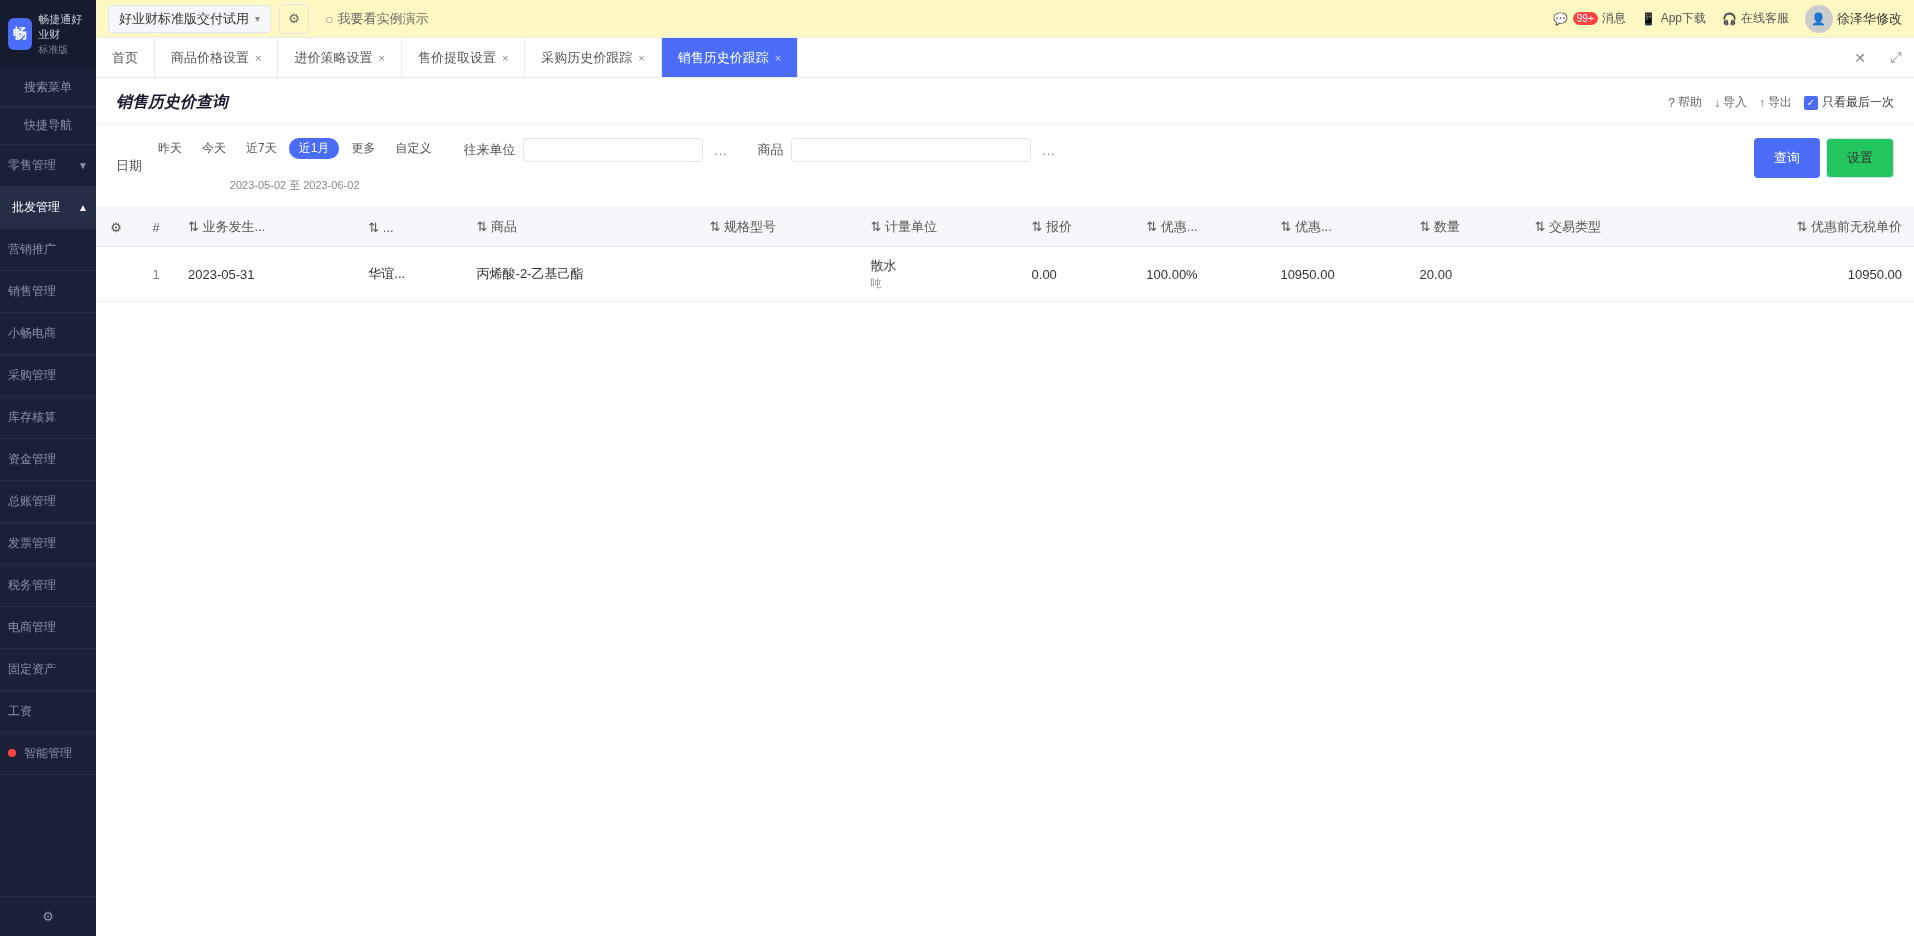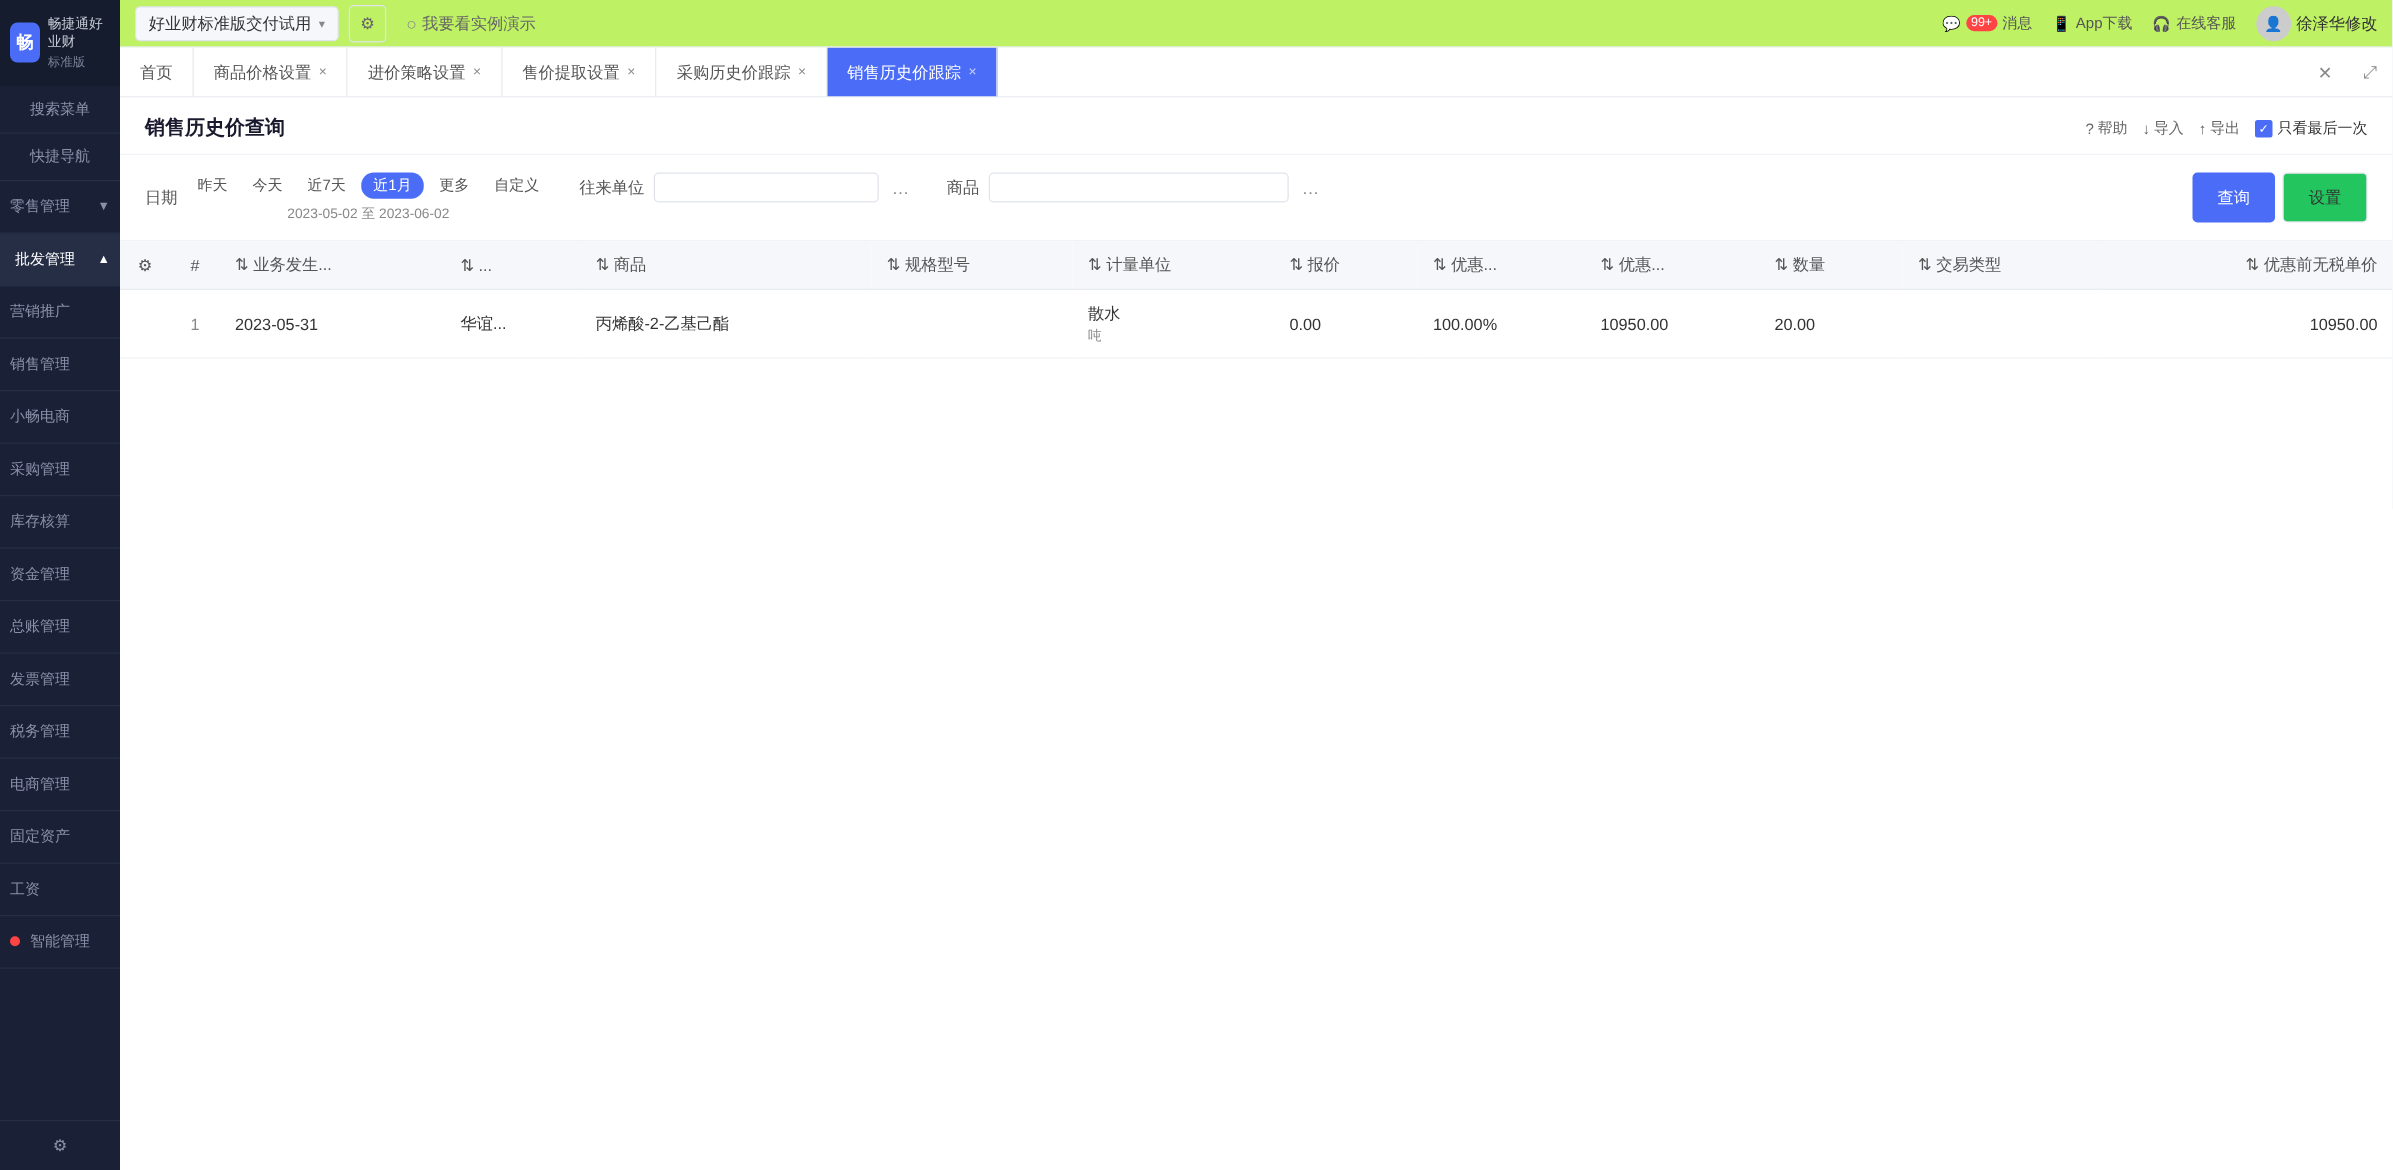--- a/index.html
+++ b/index.html
@@ -78,21 +78,21 @@
     .main-area {
       flex: 1;
       display: flex;
       flex-direction: column;
       overflow: hidden;
       background: #f0f2f5;
     }
 
     
     .topbar {
-      background: #bef264;
+      background: #fef9c3;
       height: 38px;
       display: flex;
       align-items: center;
       padding: 0 12px;
       border-bottom: 1px solid #e8eaf0;
       gap: 8px;
       flex-shrink: 0;
     }
     .topbar-selector {
       display: flex; align-items: center; gap: 6px;
@@ -181,37 +181,37 @@
       background: #fff;
       margin: 0;
     }
 
     
     .page-header {
       display: flex; align-items: center; justify-content: space-between;
       padding: 14px 20px 10px;
       border-bottom: 1px solid #f0f2f5;
     }
-    .page-title { font-size: 16px; font-weight: bold; color: #1a1a2e; }
+    .page-title { font-size: 16px; font-weight: bold; color: #1a1a2e; font-style: italic; }
     .page-actions { display: flex; align-items: center; gap: 12px; }
     .action-link { color: #666; font-size: 12px; cursor: pointer; display: flex; align-items: center; gap: 3px; }
     .checkbox-label { display: flex; align-items: center; gap: 4px; font-size: 12px; color: #333; cursor: pointer; }
     .checkbox-checked { width: 14px; height: 14px; background: #4a6cf7; border-radius: 2px; display: flex; align-items: center; justify-content: center; color: #fff; font-size: 10px; }
 
     
     .filter-bar {
       padding: 14px 20px;
       display: flex;
       align-items: flex-start;
       gap: 24px;
       border-bottom: 1px solid #f0f2f5;
     }
     .filter-group { display: flex; align-items: center; gap: 8px; }
     .filter-label { font-size: 13px; color: #555; white-space: nowrap; }
-    .date-options { display: flex; align-items: center; gap: 4px; flex-direction: column; }
+    .date-options { display: flex; align-items: center; gap: 19px; flex-direction: column; }
     .date-row1 { display: flex; gap: 4px; align-items: center; }
     .date-row2 { font-size: 11px; color: #888; }
     .date-btn {
       padding: 2px 8px; font-size: 12px; cursor: pointer;
       border-radius: 3px; color: #555;
     }
     .date-btn.active {
       background: #4a6cf7; color: #fff; border-radius: 10px; padding: 2px 10px;
     }
     .filter-input-group { display: flex; align-items: center; gap: 4px; }

